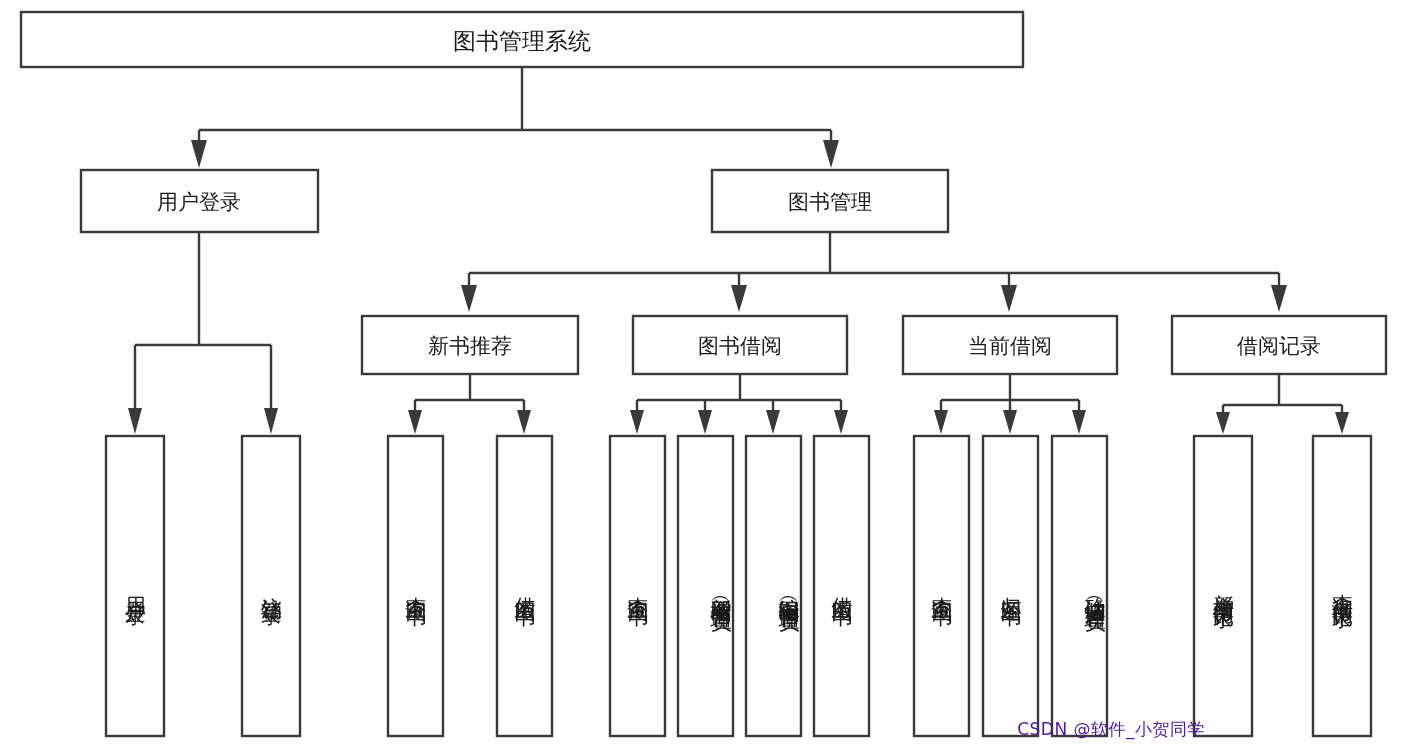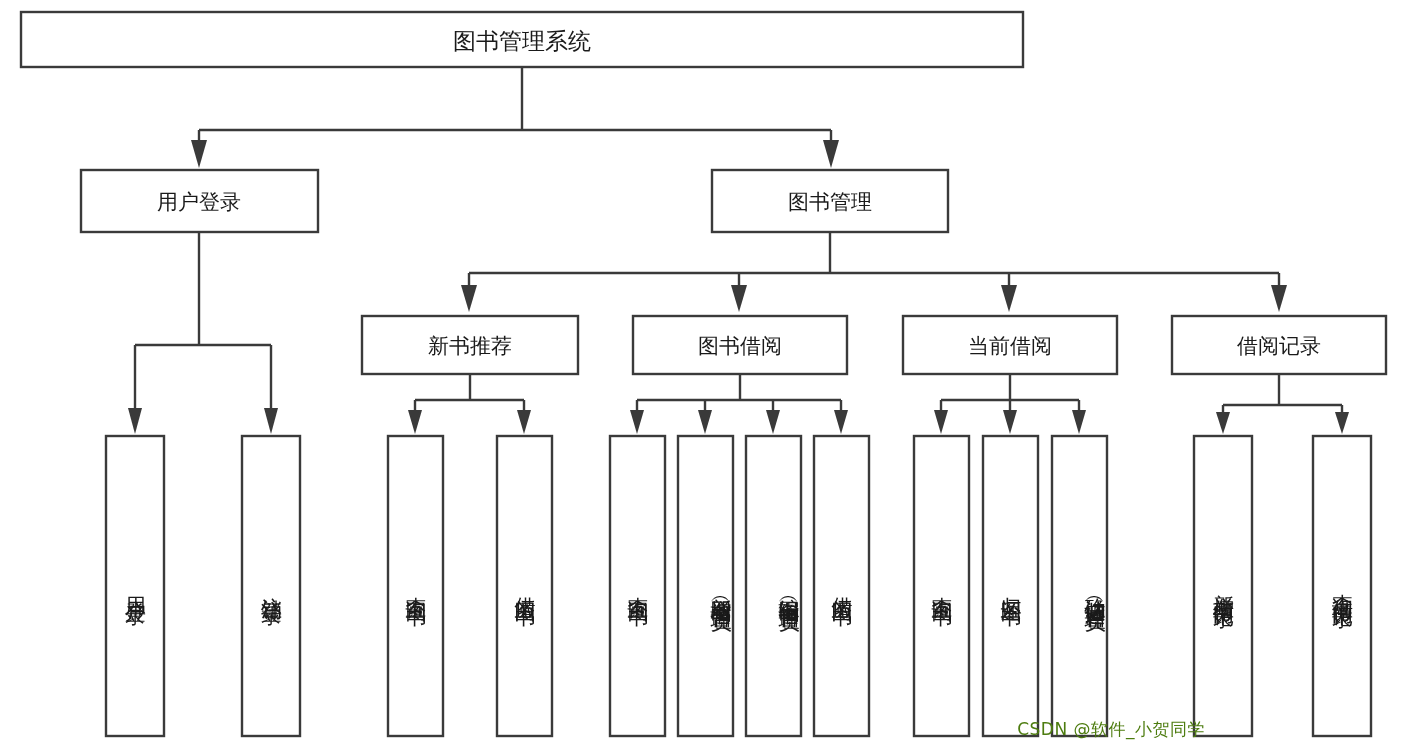--- a/index.html
+++ b/index.html
@@ -68,21 +68,21 @@
   }
   .leaf-label-wrap.two-col {
     letter-spacing: 2px;
   }
   #watermark {
     position: absolute;
     right: 8px;
     bottom: 6px;
     font-family: "DejaVu Sans", "Liberation Sans", sans-serif;
     font-size: 17px;
-    color: #4d7c0f;
+    color: #4c1d95;
     letter-spacing: 0.5px;
     white-space: nowrap;
   }
 </style>
 </head>
 <body>
 
 <div id="diagram-root">
 
   <svg id="diagram-svg" viewBox="0 0 1405 747">

